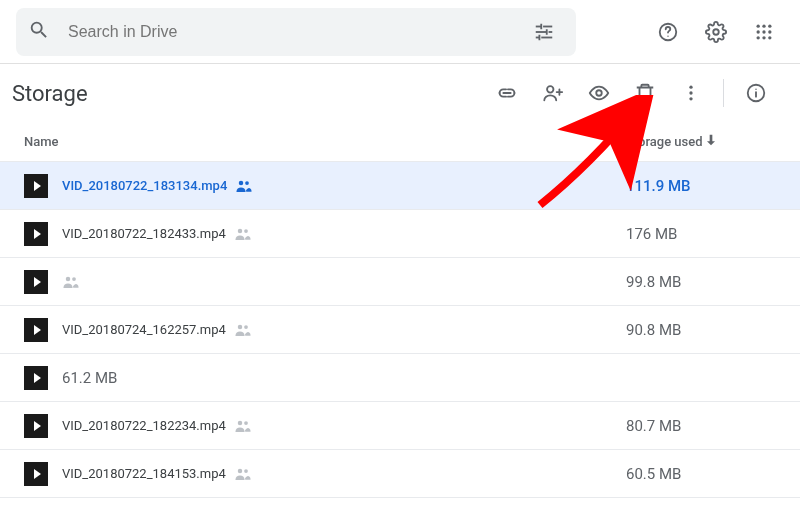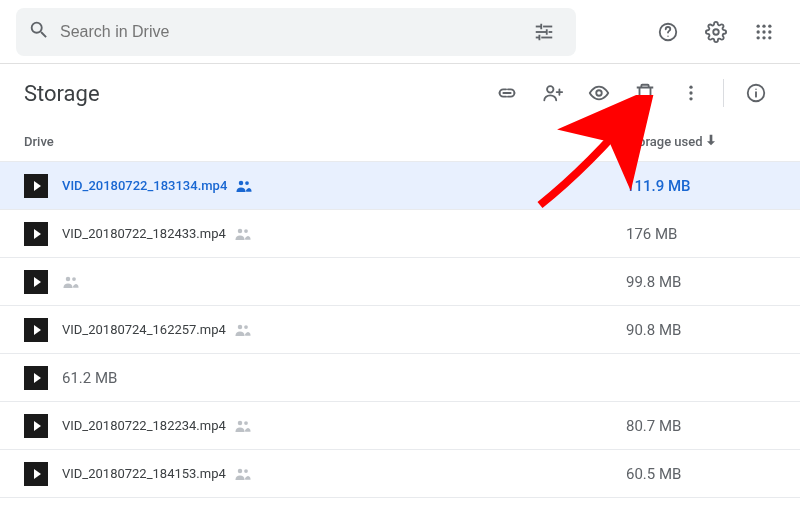--- a/index.html
+++ b/index.html
@@ -31,21 +31,21 @@
     max-width: 560px;
   }
   .search-box svg { color: #5f6368; flex-shrink: 0; }
   .search-input {
     flex: 1;
     border: none;
     background: transparent;
     font-size: 16px;
     color: #5f6368;
     outline: none;
-    margin-left: 10px;
+    margin-left: 18px;
   }
   .top-icons {
     display: flex;
     align-items: center;
     margin-left: auto;
     gap: 8px;
   }
   .icon-btn {
     width: 40px;
     height: 40px;
@@ -53,21 +53,21 @@
     display: flex;
     align-items: center;
     justify-content: center;
     cursor: pointer;
     color: #5f6368;
   }
 
   .title-row {
     display: flex;
     align-items: center;
-    padding: 10px 24px 10px 24px;
+    padding: 10px 24px 10px 12px;
     height: 58px;
   }
   .page-title {
     font-size: 22px;
     font-weight: 400;
     color: #3c4043;
   }
   .action-icons {
     display: flex;
     align-items: center;
@@ -265,21 +265,21 @@
       <svg width="22" height="22" viewBox="0 0 24 24" fill="none" stroke="currentColor" stroke-width="2">
           <circle cx="12" cy="12" r="9"></circle>
           <line x1="12" y1="11" x2="12" y2="16" stroke-linecap="round"></line>
           <circle cx="12" cy="8" r="0.8" fill="currentColor" stroke="none"></circle>
         </svg>
     </div>
   </div>
 </div>
 
 <div class="list-header">
-  <div class="col-name">Drive</div>
+  <div class="col-name">Name</div>
   <div class="col-size">
     <span>Storage used</span>
     <span>
       <svg width="16" height="16" viewBox="0 0 24 24" fill="currentColor">
           <path d="M12 20l-6-6h4V4h4v10h4l-6 6z"></path>
         </svg>
     </span>
   </div>
 </div>
 

